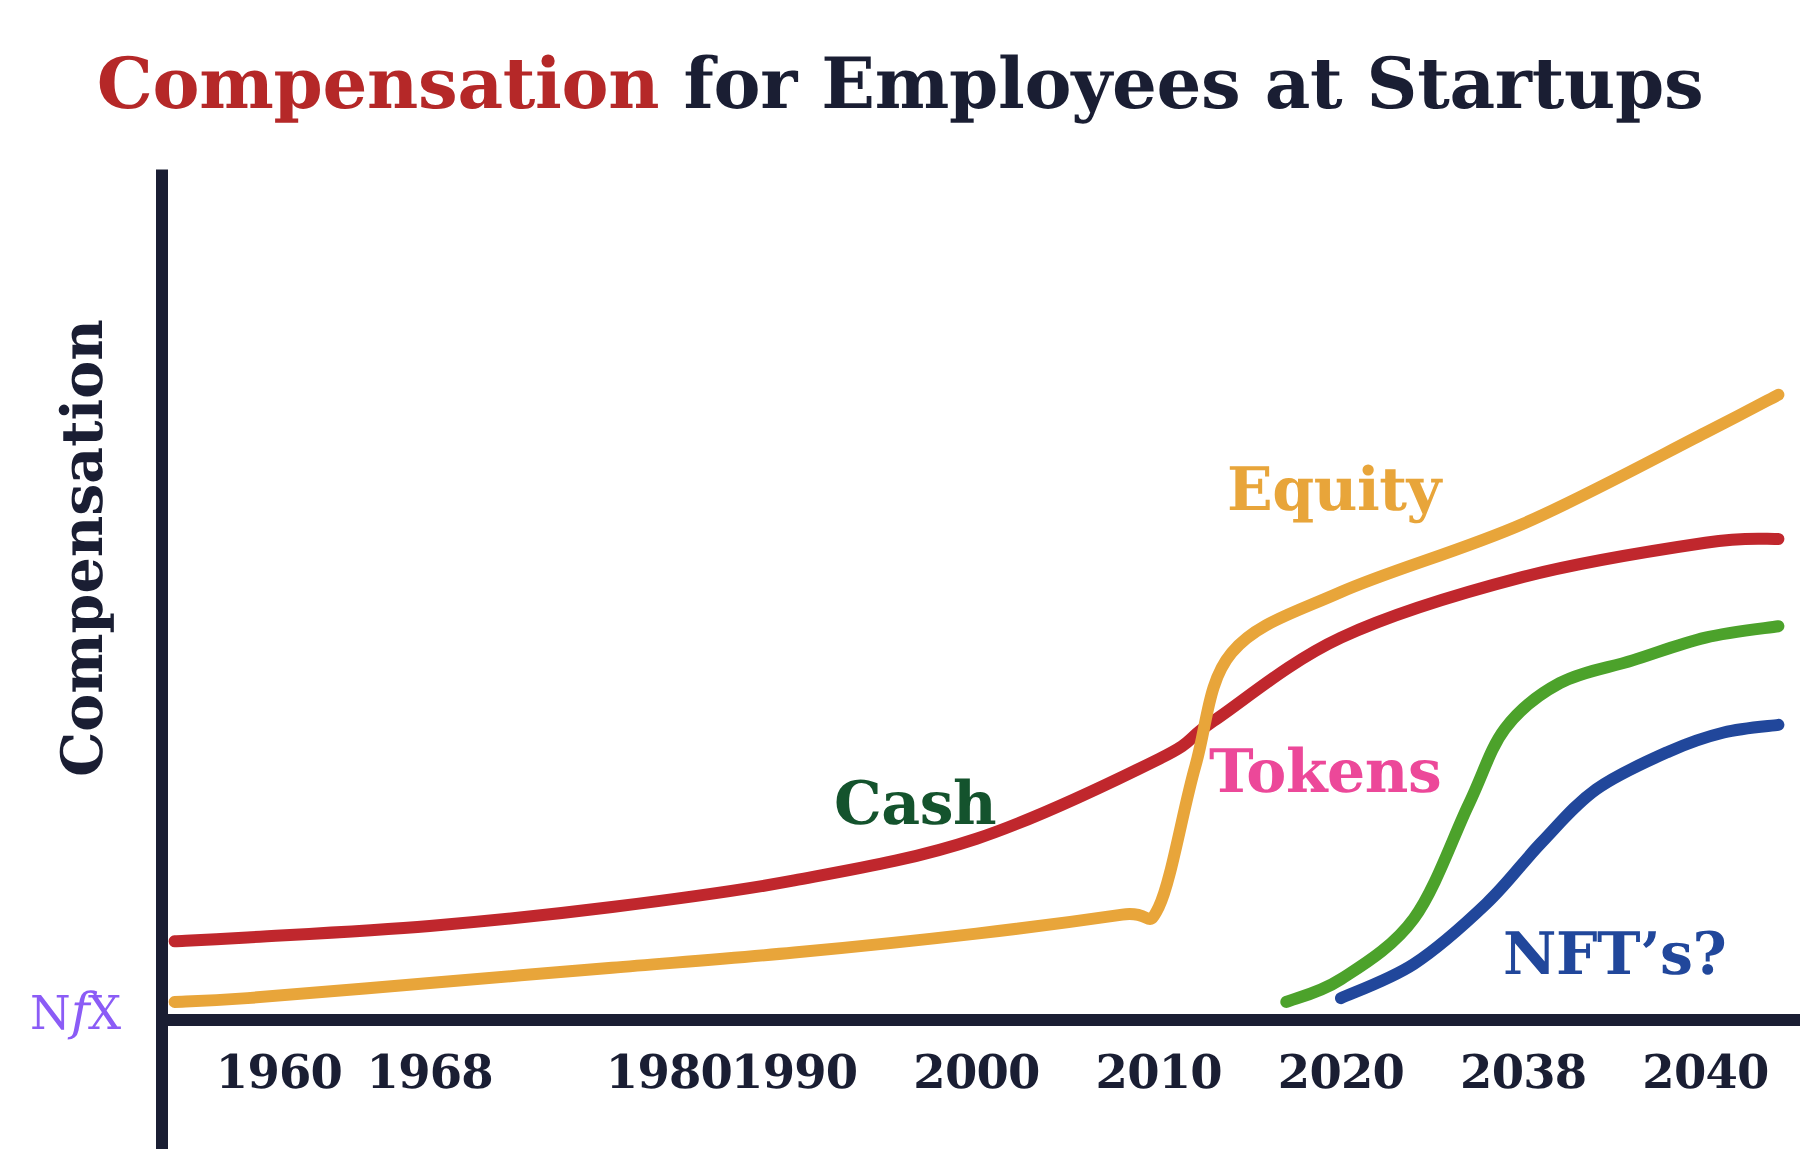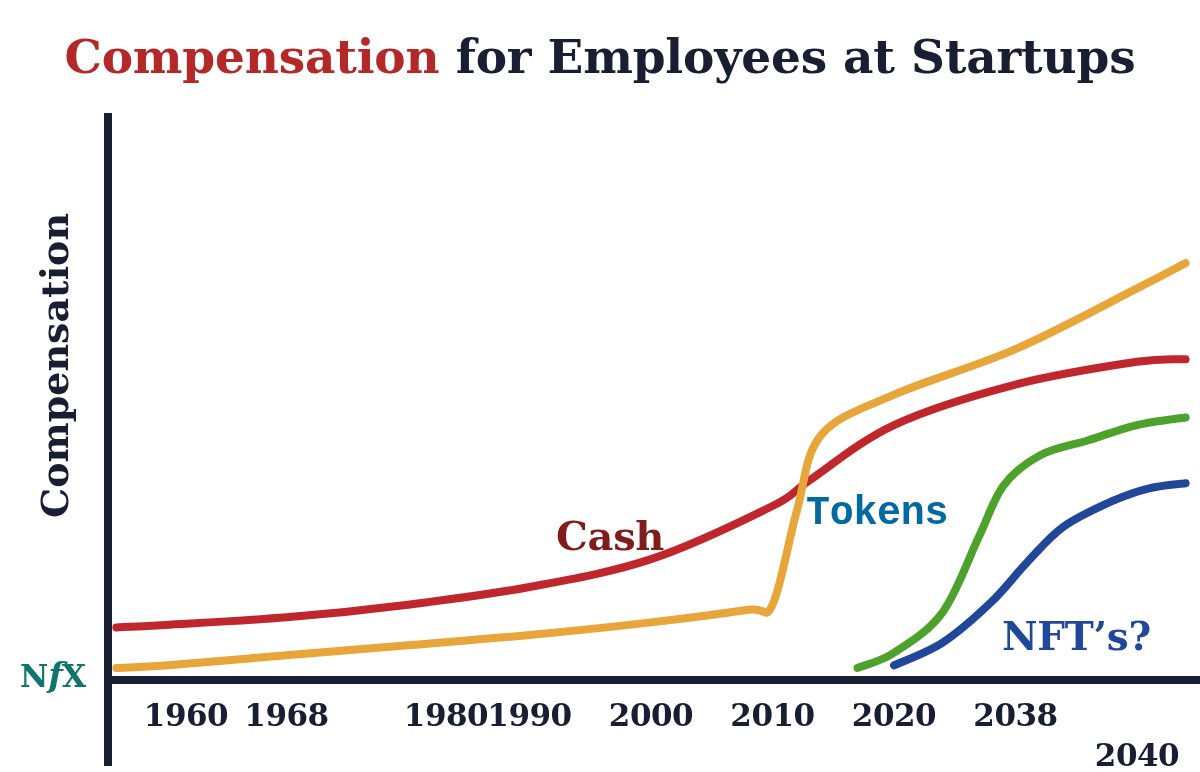--- a/index.html
+++ b/index.html
@@ -65,24 +65,24 @@
   .ylabel-inner {
     transform: rotate(-90deg);
     display: block;
   }
 
   
   .logo {
     position: absolute;
     left: 20px;
     top: 655px;
-    color: #0f766e;
+    color: #8b5cf6;
     font-family: "DejaVu Serif", "Liberation Serif", serif;
     font-size: 31px;
-    font-weight: 700;
+    font-weight: 400;
     letter-spacing: 0px;
     white-space: nowrap;
   }
   .logo .lg-f {
     font-style: italic;
     font-family: "DejaVu Serif", "Liberation Serif", serif;
     font-size: 34px;
     letter-spacing: -1px;
   }
 
@@ -108,23 +108,23 @@
 
   
   .slabel {
     position: absolute;
     font-family: "DejaVu Serif", "Liberation Serif", serif;
     font-weight: 700;
     font-size: 40px;
     white-space: nowrap;
     letter-spacing: -0.3px;
   }
-  .slabel-cash   { left: 556px; top: 512px; color: #7f1d1d; }
+  .slabel-cash   { left: 556px; top: 512px; color: #14532d; }
   .slabel-equity { left: 818px; top: 303px; color: #E8A53A; }
-  .slabel-tokens { left: 806px; top: 491px; color: #0369a1; font-family: Liberation Mono, monospace; }
+  .slabel-tokens { left: 806px; top: 491px; color: #ec4899; }
   .slabel-nft    { left: 1002px; top: 613px; color: #21479B; font-size: 39px; }
 </style>
 </head>
 <body>
 
 <div id="root">
 
   <div class="title">
     <span class="t-accent">Compensation</span><span class="t-rest"> for Employees at Startups</span>
   </div>
@@ -152,20 +152,21 @@
 
   <div id="xticks">
       <div class="xtick" style="left: 165px; margin-left: 21px;">1960</div>
       <div class="xtick" style="left: 286.5px;">1968</div>
       <div class="xtick" style="left: 408px; margin-left: 38px;">1980</div>
       <div class="xtick" style="left: 529.5px; text-align: right;">1990</div>
       <div class="xtick" style="left: 651px; text-align: right;">2000</div>
       <div class="xtick" style="left: 772.5px; text-align: right;">2010</div>
       <div class="xtick" style="left: 894px;">2020</div>
       <div class="xtick" style="left: 1015.5px;">2038</div>
-      <div class="xtick" style="left: 1137px; margin-top: 40px;">2040</div>
+      <div class="xtick" style="left: 1137px;">2040</div>
     </div>
 
   <div class="slabel slabel-cash">Cash</div>
+  <div class="slabel slabel-equity">Equity</div>
   <div class="slabel slabel-tokens">Tokens</div>
   <div class="slabel slabel-nft">NFT’s?</div>
 
 </div>
 
 </body></html>

